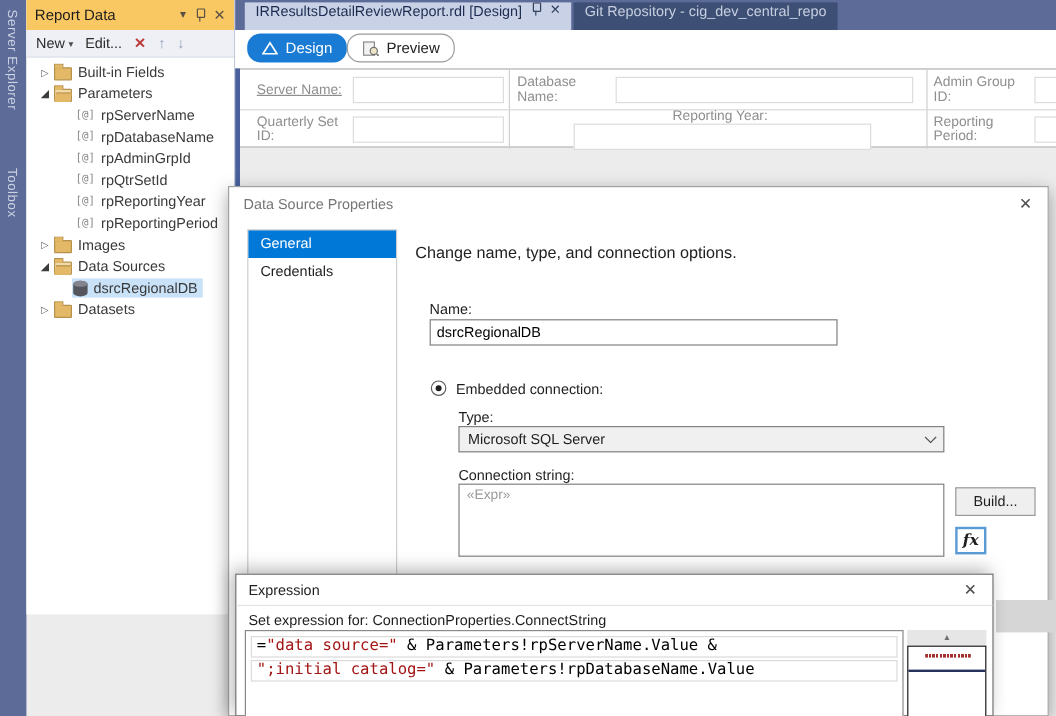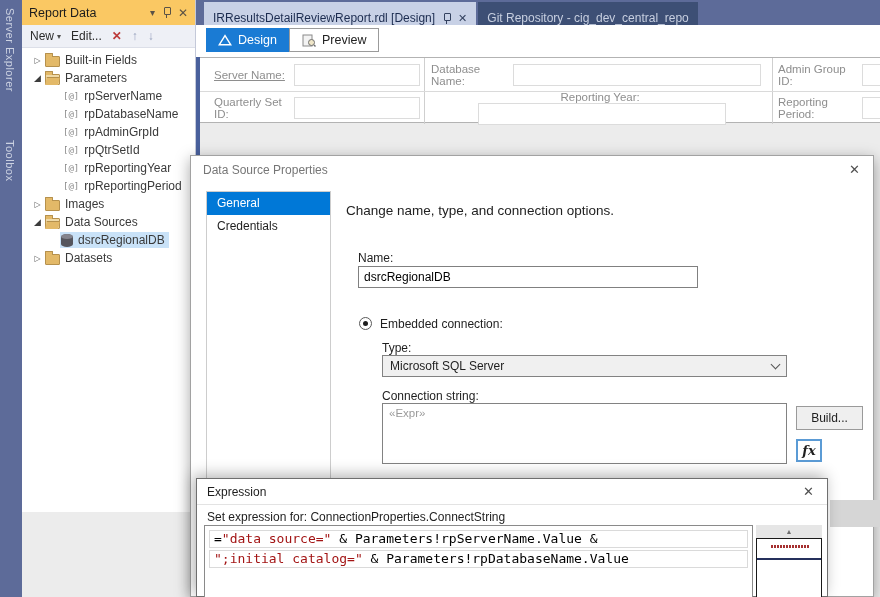--- a/index.html
+++ b/index.html
@@ -41,30 +41,30 @@
   .tree-row.selected .row-hl{background:#c9e2f8;}
   .icon-folder{position:relative;width:15px;height:11px;background:#e3b968;border:1px solid #b6914d;border-radius:1px;flex:none;margin-top:2px;}
   .icon-folder::before{content:"";position:absolute;left:-1px;top:-4px;width:6px;height:3px;background:#e3b968;border:1px solid #b6914d;border-bottom:none;border-radius:1px 1px 0 0;}
   .icon-folder.open{background:#efd9a7;}
   .icon-folder.open::after{content:"";position:absolute;left:0;top:2px;width:13px;height:7px;background:#e3b968;border-top:1px solid #b6914d;transform:skewX(-12deg);}
   .icon-param{font-family:"DejaVu Sans Mono",monospace;font-size:9px;color:#8a8a8a;flex:none;}
   .icon-db{position:relative;width:12px;height:13px;background:#55555d;border-radius:6px/3px;flex:none;}
   .icon-db::before{content:"";position:absolute;left:0;top:0;width:12px;height:5px;background:#84848e;border-radius:50%;}
   
   .tab-strip{position:absolute;left:196px;top:0;width:684px;height:25px;background:#5d6b99;display:flex;align-items:flex-end;padding-left:8px;}
-  .doc-tab{height:23px;display:flex;align-items:flex-end;gap:7px;padding:0 9px;font-size:12px;cursor:pointer;}
+  .doc-tab{height:23px;display:flex;align-items:flex-start;gap:7px;padding:0 9px;font-size:12px;cursor:pointer;}
   .doc-tab.active{background:#c8d1e6;color:#1c2c50;}
   .doc-tab.inactive{background:#3d4f75;color:#c7cfe0;margin-left:2px;}
   .doc-tab .pin-icon{margin-left:0;}
   .doc-tab.active .pin-icon::before{border-color:#33415f;}
   .doc-tab.active .pin-icon::after{background:#33415f;}
   .tab-close{font-size:11px;color:#33415f;}
   
   .view-bar{position:absolute;left:196px;top:25px;width:684px;height:32px;background:#fff;}
-  .view-tab{position:absolute;top:3px;height:24px;display:flex;align-items:center;gap:6px;padding:0 12px;font-size:12.5px;cursor:pointer;}
+  .view-tab{position:absolute;top:3px;height:24px;display:flex;align-items:center;gap:6px;padding:0 12px;font-size:12.5px;cursor:pointer;border-radius:11px;}
   .view-tab.design{left:10px;background:#1a7bd4;color:#fff;}
   .view-tab.preview{left:93px;background:#fff;color:#222;border:1px solid #9b9b9b;}
   
   .doc-body{position:absolute;left:196px;top:57px;width:684px;height:540px;background:#ececec;}
   .doc-accent{position:absolute;left:196px;top:57px;width:4px;height:98px;background:#49609c;z-index:2;}
   .param-area{
     position:absolute;left:200px;top:57px;width:680px;height:66px;background:#fff;
     border-top:1px solid #b3b3b3;border-bottom:1px solid #b3b3b3;z-index:1;
   }
   .v-div{position:absolute;top:0;width:1px;height:66px;background:#cfcfcf;}

